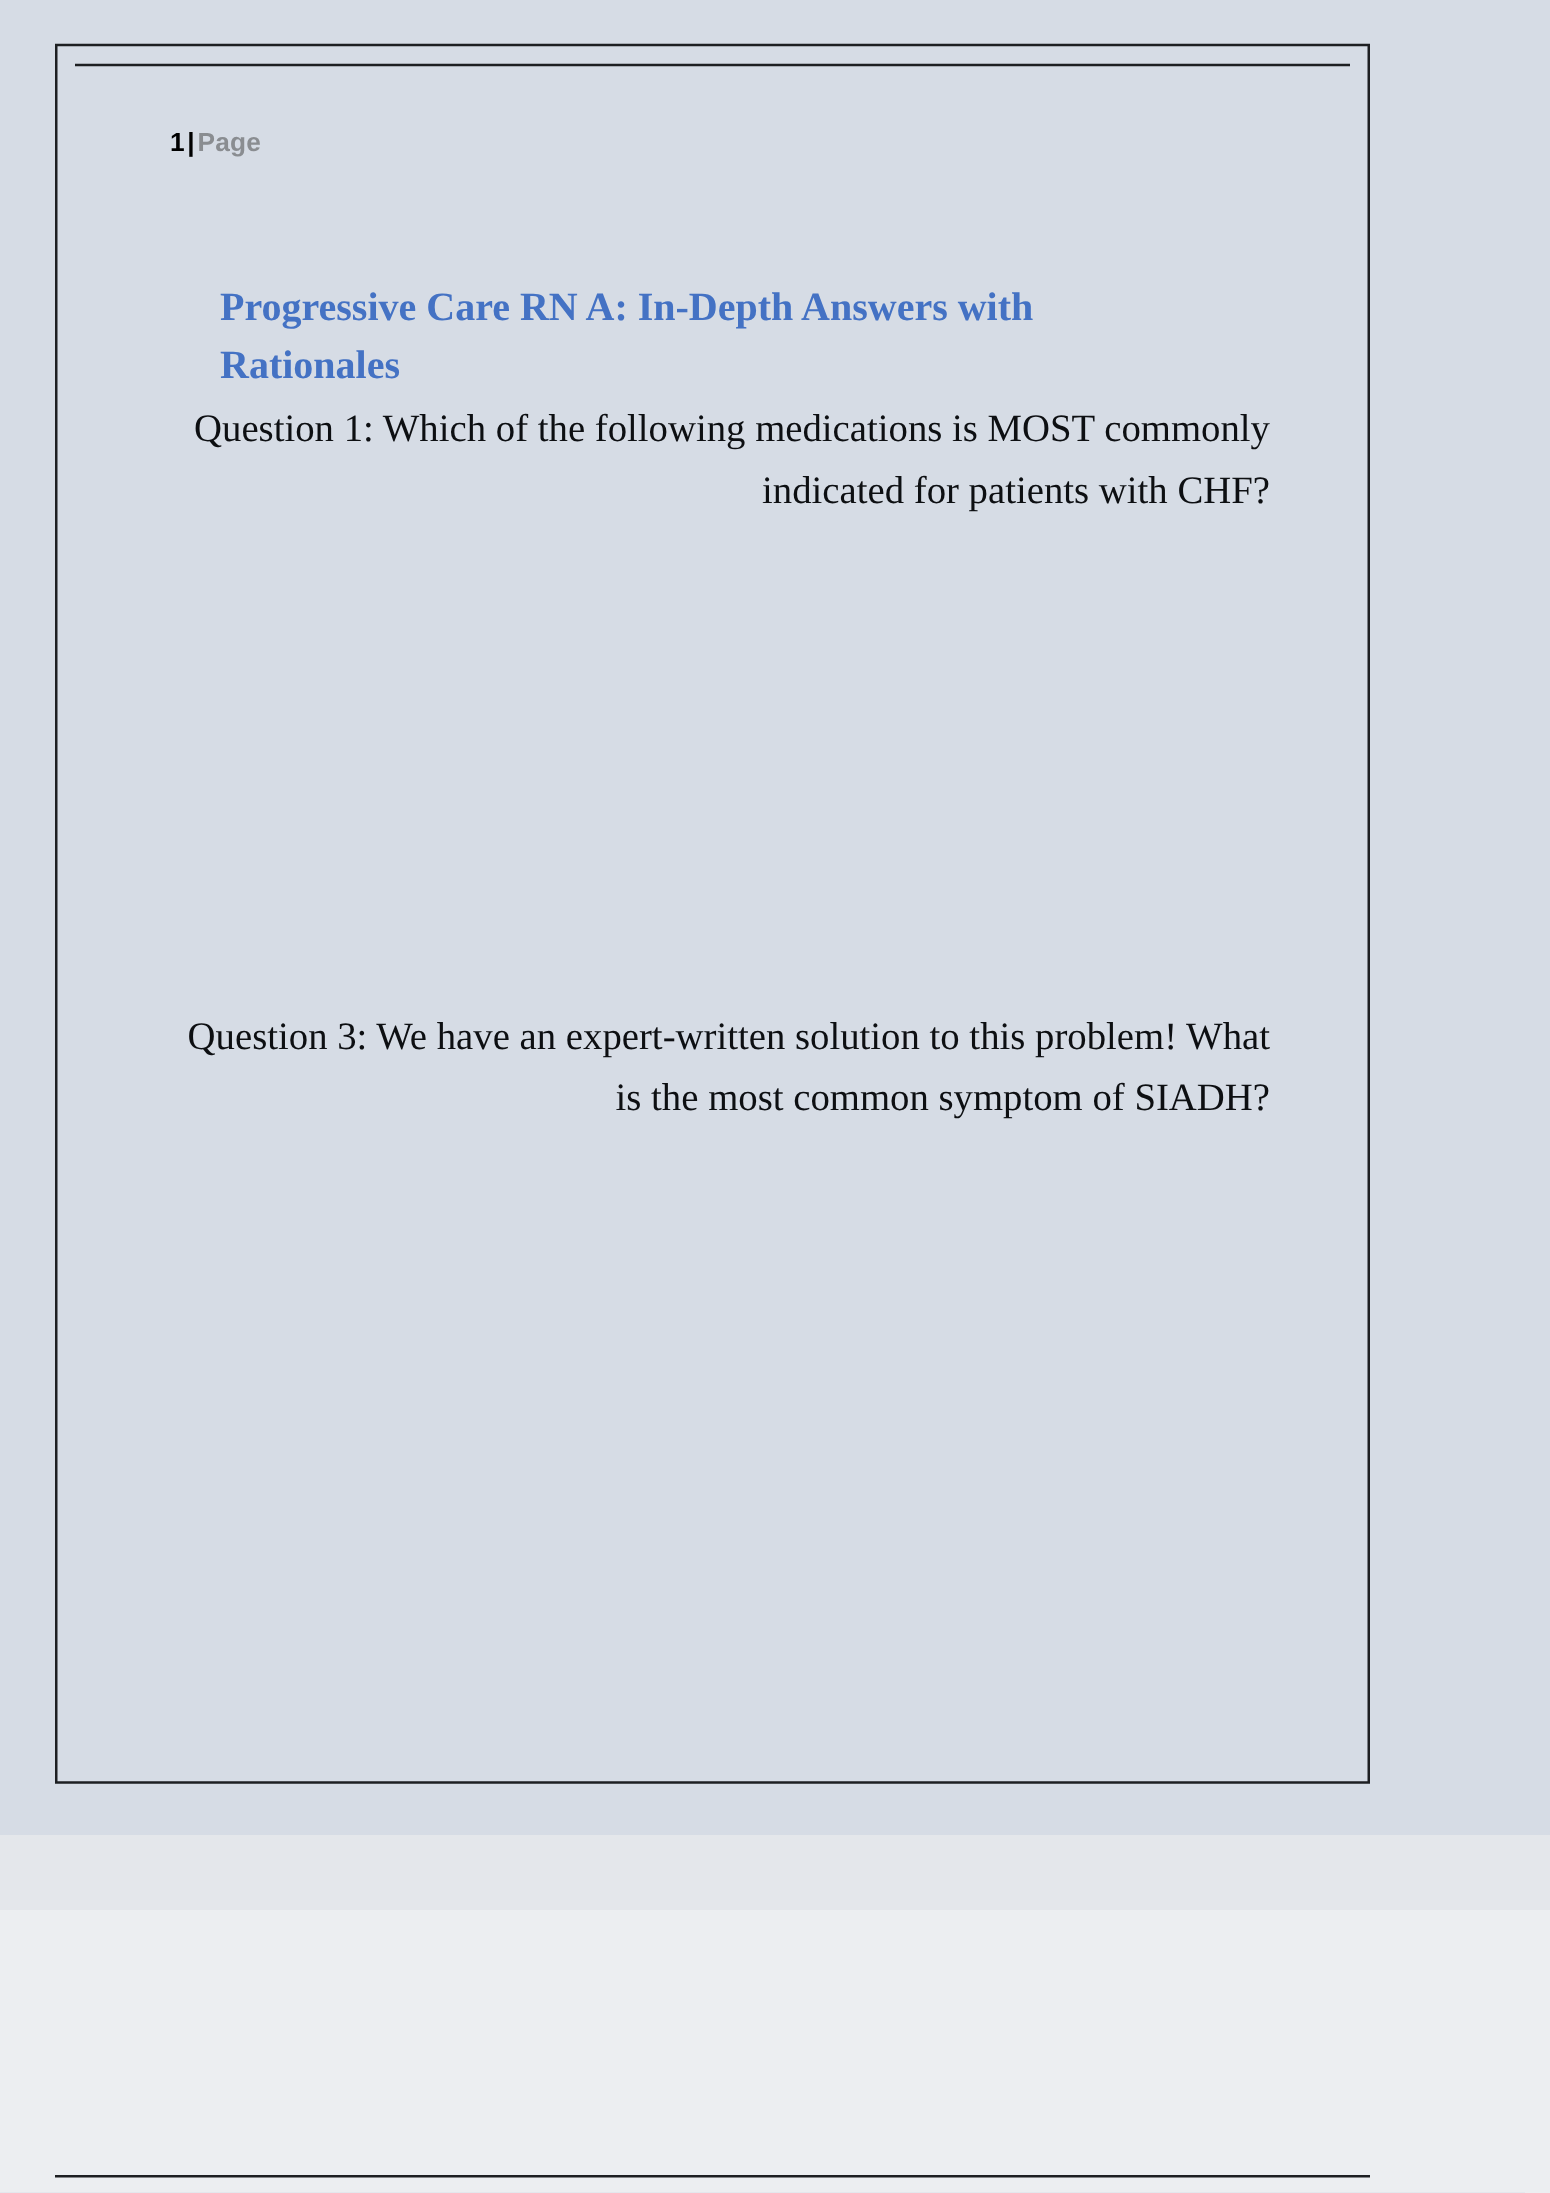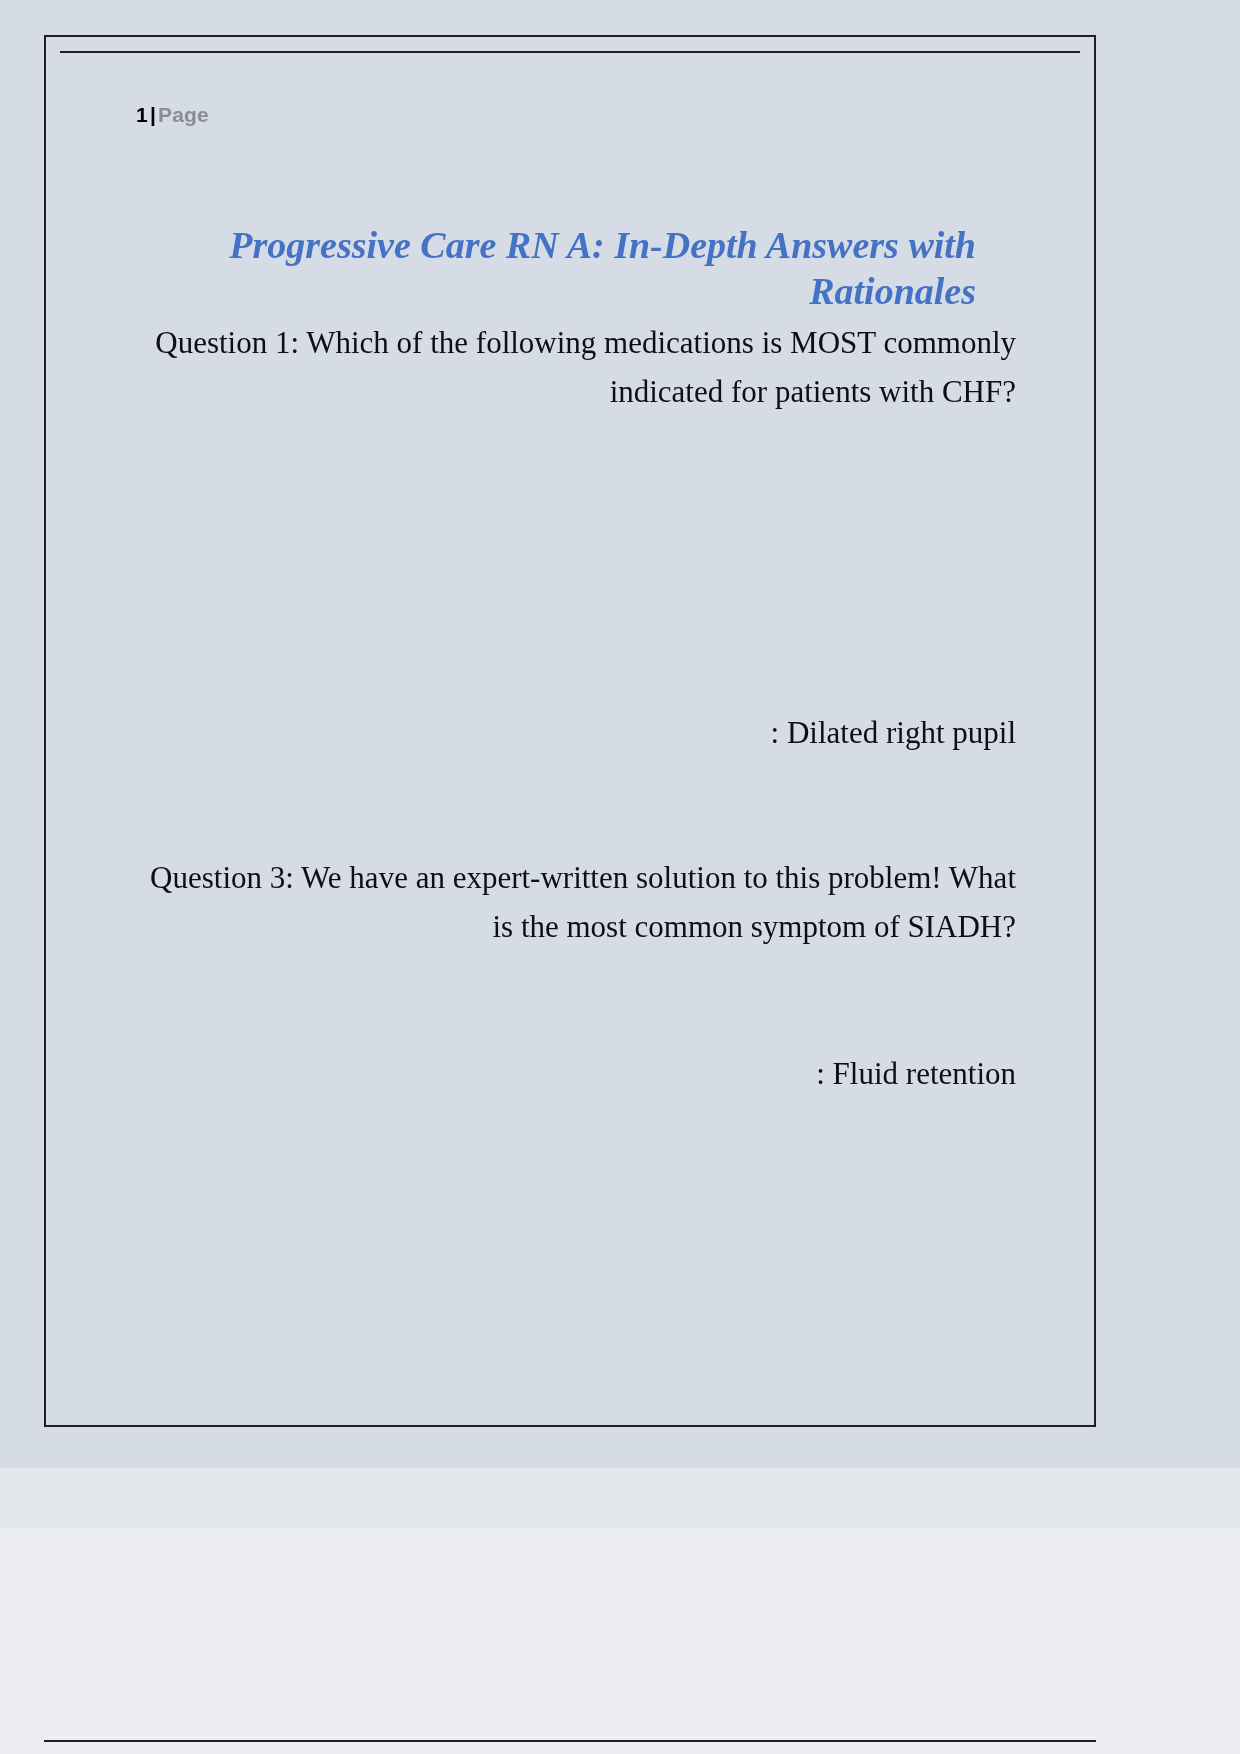--- a/index.html
+++ b/index.html
@@ -87,27 +87,26 @@
   .body-col {
     position: absolute;
     left: 90px;
     top: 185px;
     width: 880px;
   }
 
   .doc-title {
     color: #4472c4;
     font-weight: bold;
-    font-size: 38px;
+    font-size: 32px;
     line-height: 46px;
-    text-align: right;
+    text-align: left;
     margin: 0 0 4px 0;
     padding: 0 40px;
     box-sizing: border-box;
-    font-style: italic;
   }
 
   .para {
     font-size: 31px;
     line-height: 49px;
     color: #0d0f12;
     margin: 0;
     text-align: right;
   }
 
@@ -143,26 +142,24 @@
 
     <h1 class="doc-title">Progressive Care RN A: In-Depth Answers with Rationales</h1>
 
     <p class="para">Question 1: Which of the following medications is MOST commonly indicated for patients with CHF?</p>
     <div class="spacer-lg"></div>
 
     <div class="spacer-md"></div>
 
     <div class="spacer-lg"></div>
 
-    <p class="para">: Dilated right pupil</p>
     <div class="spacer-md"></div>
 
     <p class="para">Question 3: We have an expert-written solution to this problem! What is the most common symptom of SIADH?</p>
     <div class="spacer-lg"></div>
 
-    <p class="para">: Fluid retention</p>
     <div class="spacer-md"></div>
 
 
   </div>
 </div>
 
 <div class="bottom-line"></div>
 
 </body></html>

